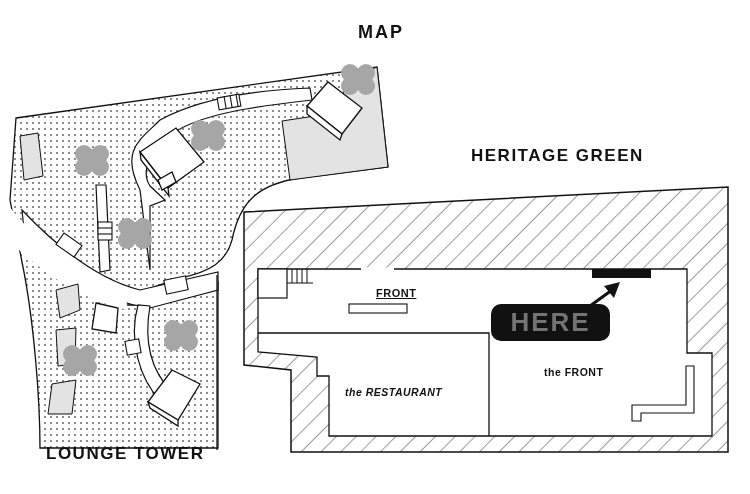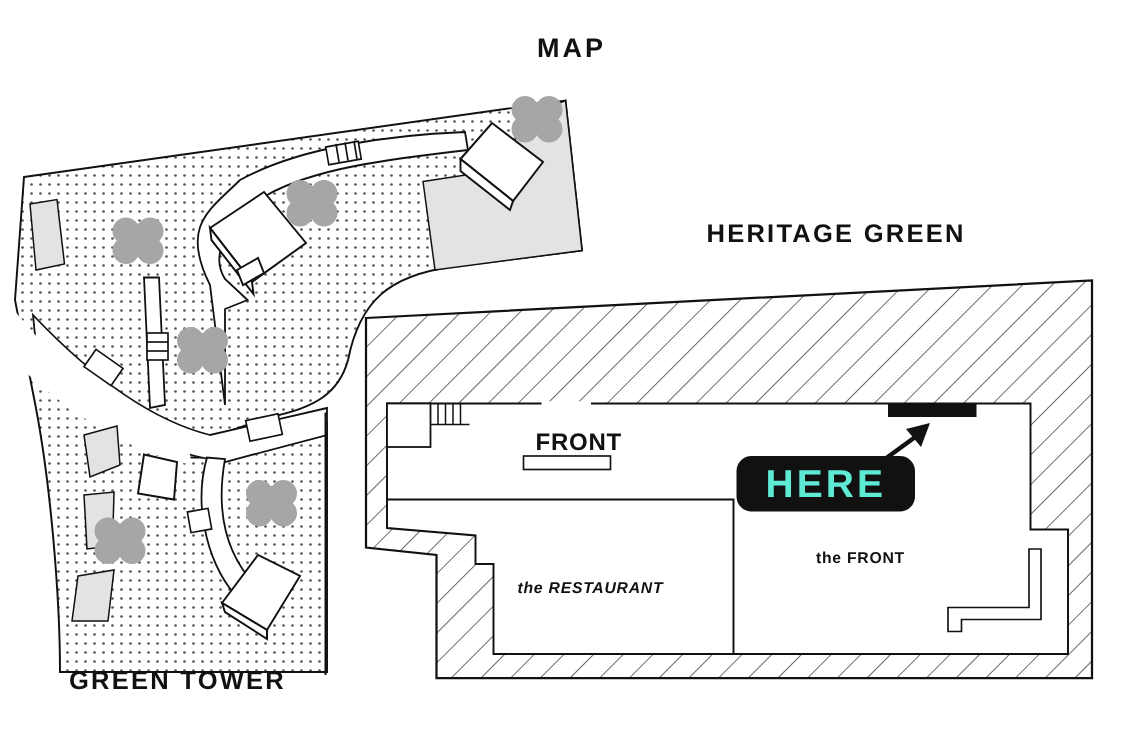--- a/index.html
+++ b/index.html
@@ -3,24 +3,24 @@
 <meta charset="utf-8">
 <style>
   html, body { margin: 0; padding: 0; background: #ffffff; }
   body { width: 750px; height: 494px; position: relative; overflow: hidden; font-family: "Liberation Sans", sans-serif; }
   svg { position: absolute; left: 0; top: 0; }
   .title { position: absolute; font-weight: 700; color: #111; letter-spacing: 1.5px; }
   .map-title { left: 358px; top: 22px; font-size: 18px; letter-spacing: 2px; }
   .heritage-title { left: 471px; top: 146px; font-size: 17px; }
   .green-title { left: 46px; top: 444px; font-size: 17px; }
   .room-label { position: absolute; font-weight: 700; font-size: 10.5px; color: #111; letter-spacing: 0.5px; }
-  .front-label { left: 357px; top: 287px; font-size: 16px; }
+  .front-label { left: 376px; top: 287px; font-size: 11px; text-decoration: underline; }
   .restaurant-label { left: 345px; top: 386px; font-style: italic; }
   .lounge-label { left: 544px; top: 366px; }
-  .here-badge { position: absolute; left: 491px; top: 304px; width: 119px; height: 37px; background: #111; border-radius: 10px; color: #5eead4; font-weight: 700; font-size: 26px; letter-spacing: 2px; display: flex; align-items: center; justify-content: center; }
+  .here-badge { position: absolute; left: 491px; top: 304px; width: 119px; height: 37px; background: #111; border-radius: 10px; color: #737373; font-weight: 700; font-size: 26px; letter-spacing: 2px; display: flex; align-items: center; justify-content: center; }
 </style>
 </head>
 <body>
 
 <svg width="750" height="494" viewBox="0 0 750 494" xmlns="http://www.w3.org/2000/svg">
   <defs>
     <pattern id="dots" width="6" height="6" patternUnits="userSpaceOnUse">
       <circle cx="3" cy="3" r="0.9" fill="#555"></circle>
     </pattern>
     <pattern id="hatch" width="14" height="14" patternUnits="userSpaceOnUse" patternTransform="rotate(45)">
@@ -113,19 +113,19 @@
 
     <rect x="592" y="269" width="59" height="9" fill="#111"></rect>
 
     <line x1="590" y1="306" x2="612" y2="290" stroke="#111" stroke-width="3"></line>
     <polygon points="620,282 604,286 614,298" fill="#111"></polygon>
   </g>
 </svg>
 
 <div class="title map-title">MAP</div>
 <div class="title heritage-title">HERITAGE GREEN</div>
-<div class="title green-title">GREEN TOWER</div>
+<div class="title green-title">LOUNGE TOWER</div>
 
 <div class="room-label front-label">FRONT</div>
 <div class="room-label restaurant-label">the RESTAURANT</div>
 <div class="room-label lounge-label">the FRONT</div>
 
 <div class="here-badge">HERE</div>
 
 </body></html>

